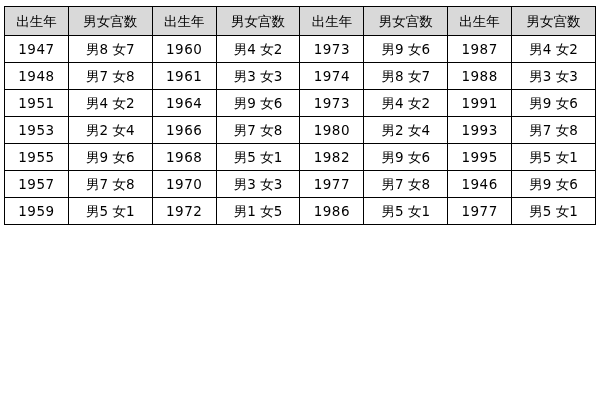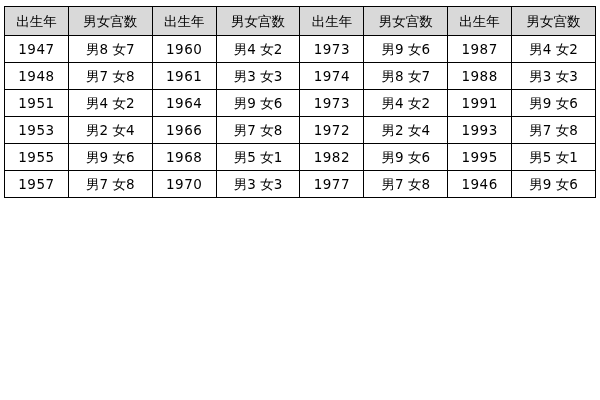--- a/index.html
+++ b/index.html
@@ -109,21 +109,21 @@
         <td class="year-cell">1973</td>
         <td class="count-cell">男4 女2</td>
         <td class="year-cell">1991</td>
         <td class="count-cell">男9 女6</td>
       </tr>
       <tr>
         <td class="year-cell">1953</td>
         <td class="count-cell">男2 女4</td>
         <td class="year-cell">1966</td>
         <td class="count-cell">男7 女8</td>
-        <td class="year-cell">1972</td>
+        <td class="year-cell">1980</td>
         <td class="count-cell">男2 女4</td>
         <td class="year-cell">1993</td>
         <td class="count-cell">男7 女8</td>
       </tr>
       <tr>
         <td class="year-cell">1955</td>
         <td class="count-cell">男9 女6</td>
         <td class="year-cell">1968</td>
         <td class="count-cell">男5 女1</td>
         <td class="year-cell">1982</td>
@@ -134,15 +134,25 @@
       <tr>
         <td class="year-cell">1957</td>
         <td class="count-cell">男7 女8</td>
         <td class="year-cell">1970</td>
         <td class="count-cell">男3 女3</td>
         <td class="year-cell">1977</td>
         <td class="count-cell">男7 女8</td>
         <td class="year-cell">1946</td>
         <td class="count-cell">男9 女6</td>
       </tr>
+      <tr>
+        <td class="year-cell">1959</td>
+        <td class="count-cell">男5 女1</td>
+        <td class="year-cell">1972</td>
+        <td class="count-cell">男1 女5</td>
+        <td class="year-cell">1986</td>
+        <td class="count-cell">男5 女1</td>
+        <td class="year-cell">1977</td>
+        <td class="count-cell">男5 女1</td>
+      </tr>
     </tbody>
   </table>
 </div>
 
 </body></html>

